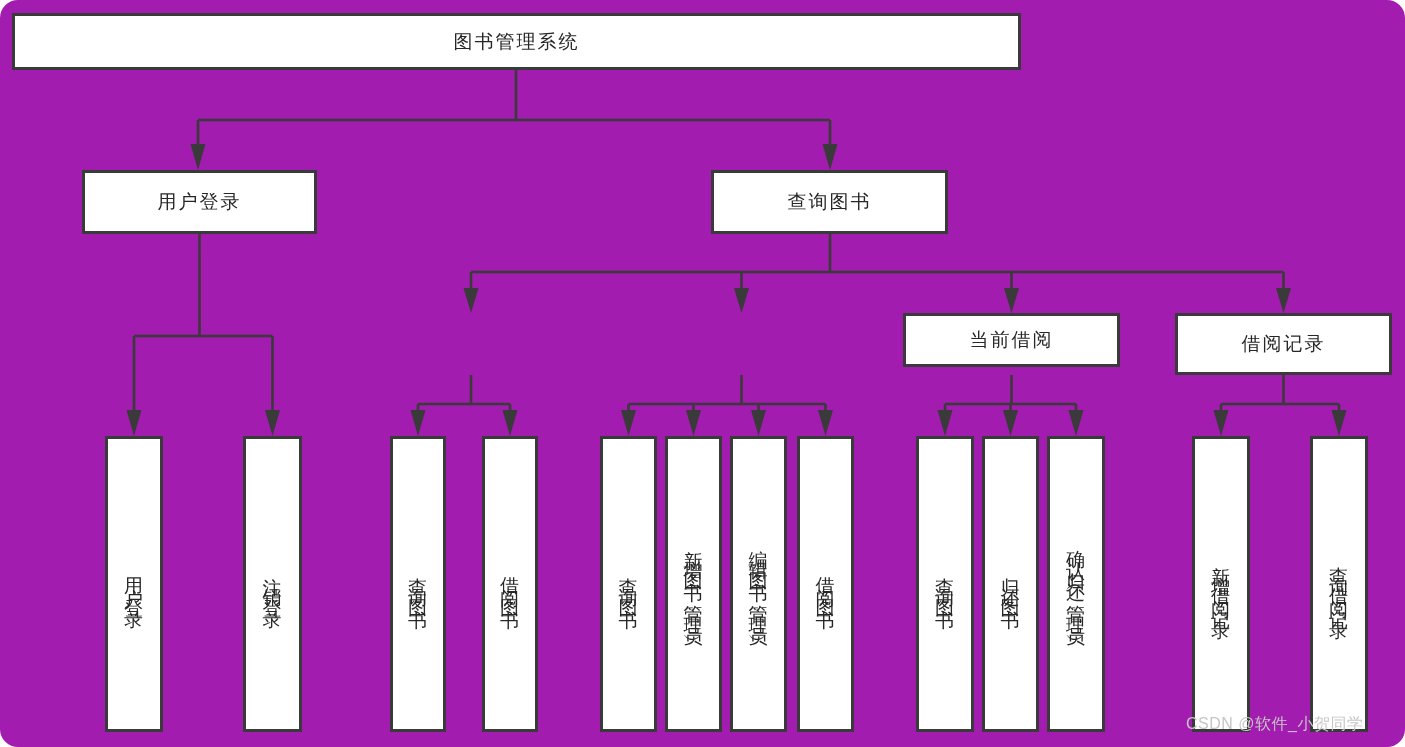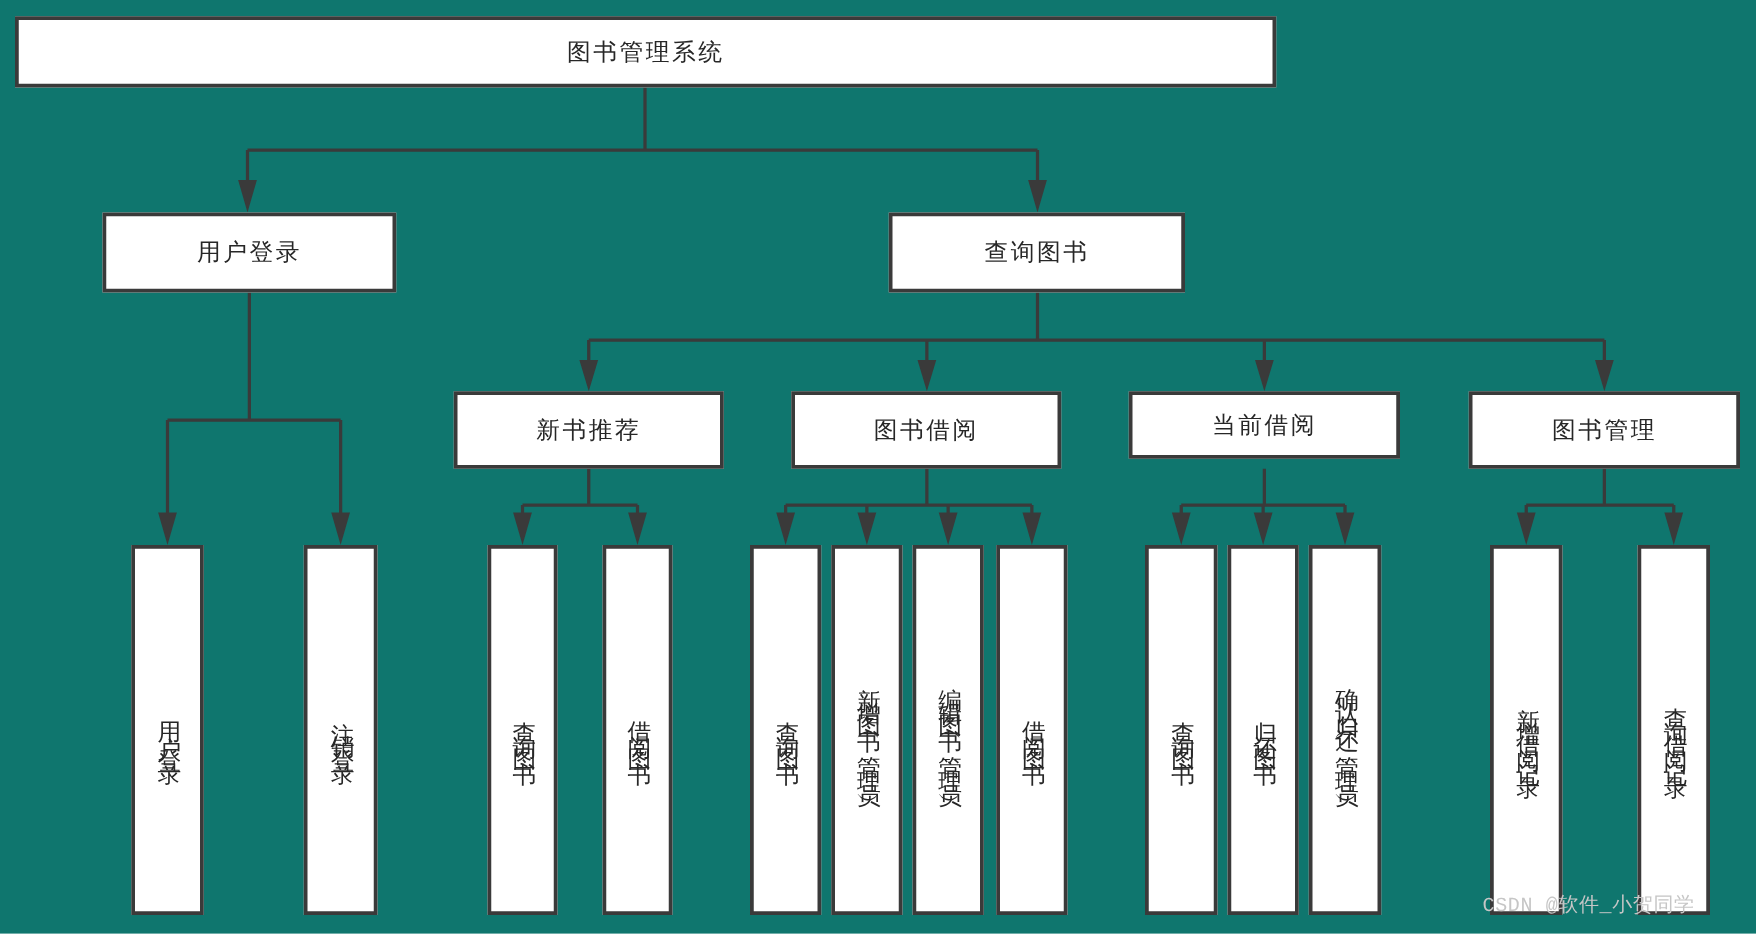--- a/index.html
+++ b/index.html
@@ -1,21 +1,22 @@
 <!DOCTYPE html>
 <html><head>
 <meta charset="utf-8">
 <style>
   html,body{margin:0;padding:0;background:#ffffff;}
   .canvas{
     position:relative;
     width:1405px;height:747px;
-    background:#0f766e;
+    background:#a21caf;
     overflow:hidden;
-    font-family:Liberation Mono, monospace;
+    font-family:Liberation Sans, sans-serif;
+    border-radius:18px;
   }
   svg.connectors{position:absolute;left:0;top:0;z-index:1;}
   .box{
     position:absolute;
     background:#ffffff;
     border:3px solid #3a3a3a;
     box-sizing:border-box;
     display:flex;align-items:center;justify-content:center;
     color:#272727;
     z-index:2;
@@ -115,31 +116,25 @@
     <span>图书管理系统</span>
   </div>
 
   <div class="box h" id="n-login">
     <span>用户登录</span>
   </div>
   <div class="box h" id="n-mgmt">
     <span>查询图书</span>
   </div>
 
-  <div class="box h" id="n-rec">
-    <span>新书推荐</span>
-  </div>
-  <div class="box h" id="n-borrow">
-    <span>图书借阅</span>
-  </div>
   <div class="box h" id="n-current">
     <span>当前借阅</span>
   </div>
   <div class="box h" id="n-record">
-    <span>图书管理</span>
+    <span>借阅记录</span>
   </div>
 
   <div class="box v" id="l-1">
     <span>用户登录</span>
   </div>
   <div class="box v" id="l-2">
     <span>注销登录</span>
   </div>
 
   <div class="box v" id="l-3">

